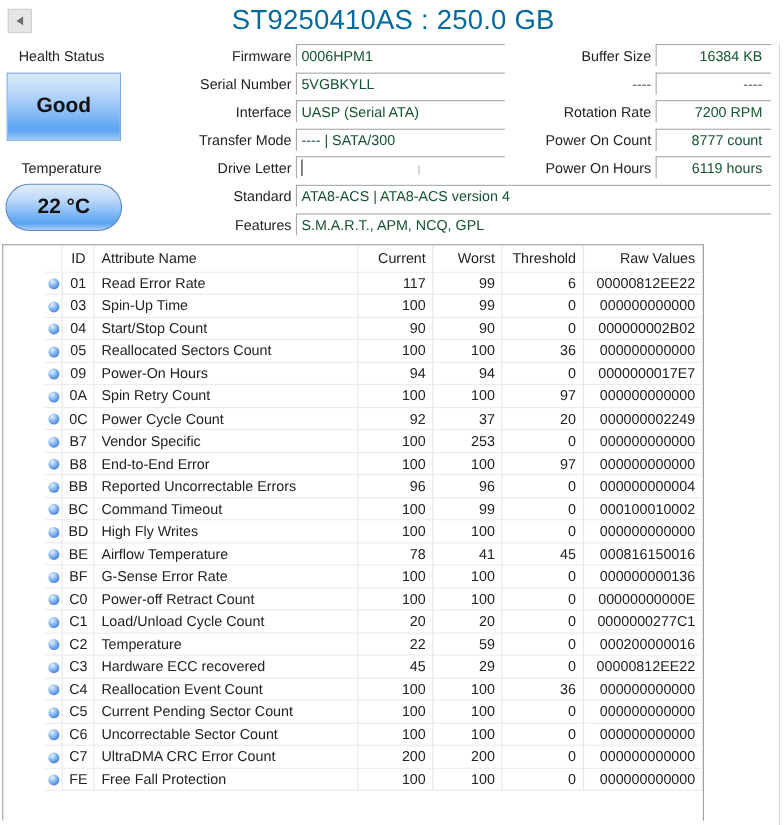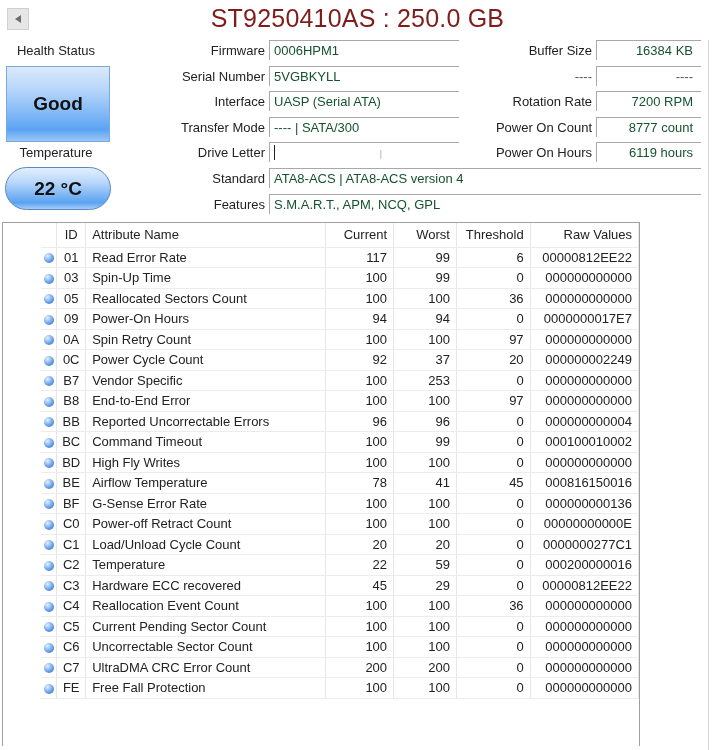--- a/index.html
+++ b/index.html
@@ -8,25 +8,25 @@
     font-family:"Liberation Sans", "DejaVu Sans", sans-serif; color:#1a1a1a; font-size:13px;
   }
   .back-btn {
     position:absolute; left:7px; top:8px; width:22px; height:22px;
     background:#e6e6e6; border:1px solid #d0d0d0; box-sizing:border-box;
     display:flex; align-items:center; justify-content:center; cursor:pointer;
   }
   .back-btn svg { display:block; }
   .title {
     position:absolute; left:0; right:0; top:4px; text-align:center;
-    font-size:25px; color:#7f1d1d; letter-spacing:0.2px; padding-left:2px;
+    font-size:25px; color:#0369a1; letter-spacing:0.2px; padding-left:2px;
   }
   .side-label { position:absolute; width:112px; left:0; text-align:center; font-size:13px; color:#222; }
   .health-box {
-    position:absolute; left:6px; top:66px; width:104px; height:76px; box-sizing:border-box;
+    position:absolute; left:6px; top:66px; width:104px; height:62px; box-sizing:border-box;
     border:1px solid #7aa9dc;
     background:linear-gradient(to bottom,#dbe9fb 0%,#b8d6fa 30%,#86bbf6 60%,#5aa4f2 85%,#9cc6f7 100%);
     display:flex; align-items:center; justify-content:center;
     font-weight:bold; font-size:19px; color:#111;
   }
   .temp-pill {
     position:absolute; left:5px; top:167px; width:106px; height:43px; box-sizing:border-box;
     border:1px solid #5a86c4; border-radius:22px;
     background:linear-gradient(to bottom,#e2eefc 0%,#b9d7fa 35%,#7fb7f4 65%,#5aa3f1 85%,#a5cdf8 100%);
     display:flex; align-items:center; justify-content:center;
@@ -151,20 +151,29 @@
           <td class="c-dot"><span class="dot"></span></td>
           <td class="c-id">03</td>
           <td class="c-name">Spin-Up Time</td>
           <td class="c-cur">100</td>
           <td class="c-worst">99</td>
           <td class="c-thr">0</td>
           <td class="c-raw">000000000000</td>
         </tr>
         <tr>
           <td class="c-dot"><span class="dot"></span></td>
+          <td class="c-id">04</td>
+          <td class="c-name">Start/Stop Count</td>
+          <td class="c-cur">90</td>
+          <td class="c-worst">90</td>
+          <td class="c-thr">0</td>
+          <td class="c-raw">000000002B02</td>
+        </tr>
+        <tr>
+          <td class="c-dot"><span class="dot"></span></td>
           <td class="c-id">05</td>
           <td class="c-name">Reallocated Sectors Count</td>
           <td class="c-cur">100</td>
           <td class="c-worst">100</td>
           <td class="c-thr">36</td>
           <td class="c-raw">000000000000</td>
         </tr>
         <tr>
           <td class="c-dot"><span class="dot"></span></td>
           <td class="c-id">09</td>

